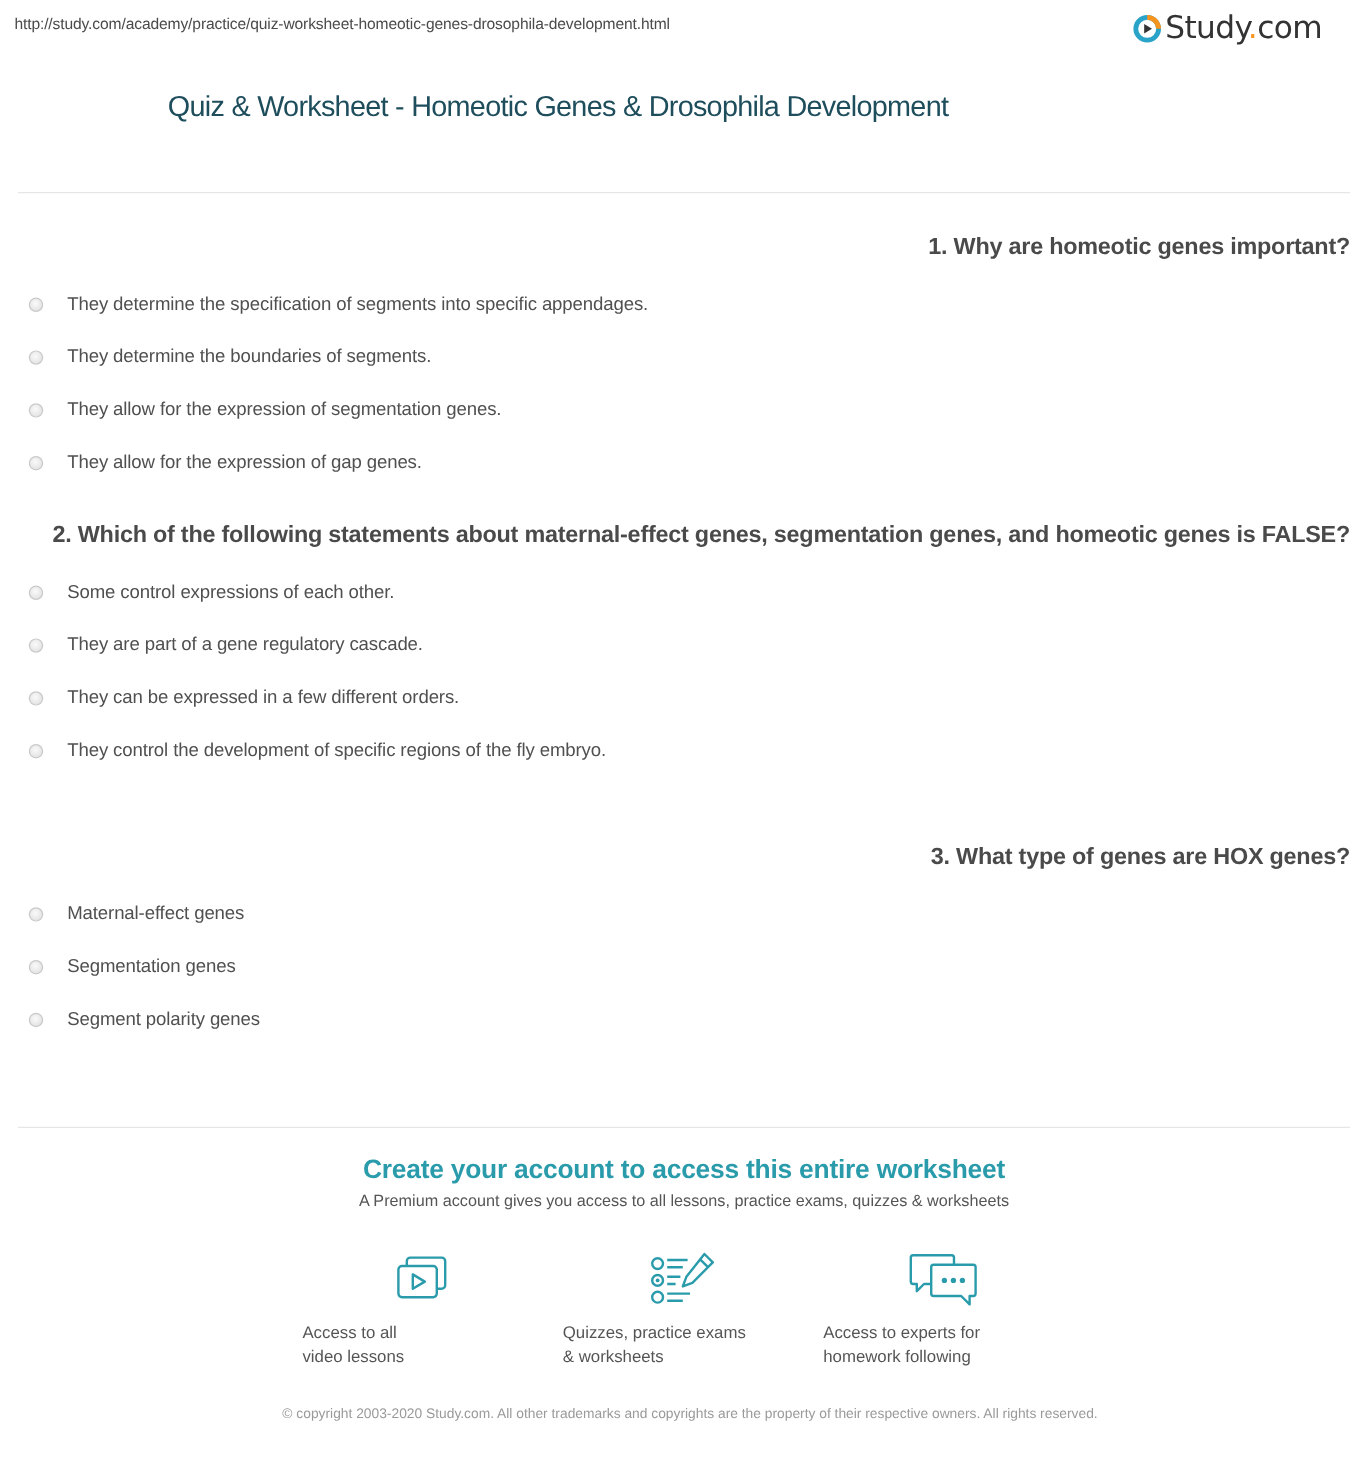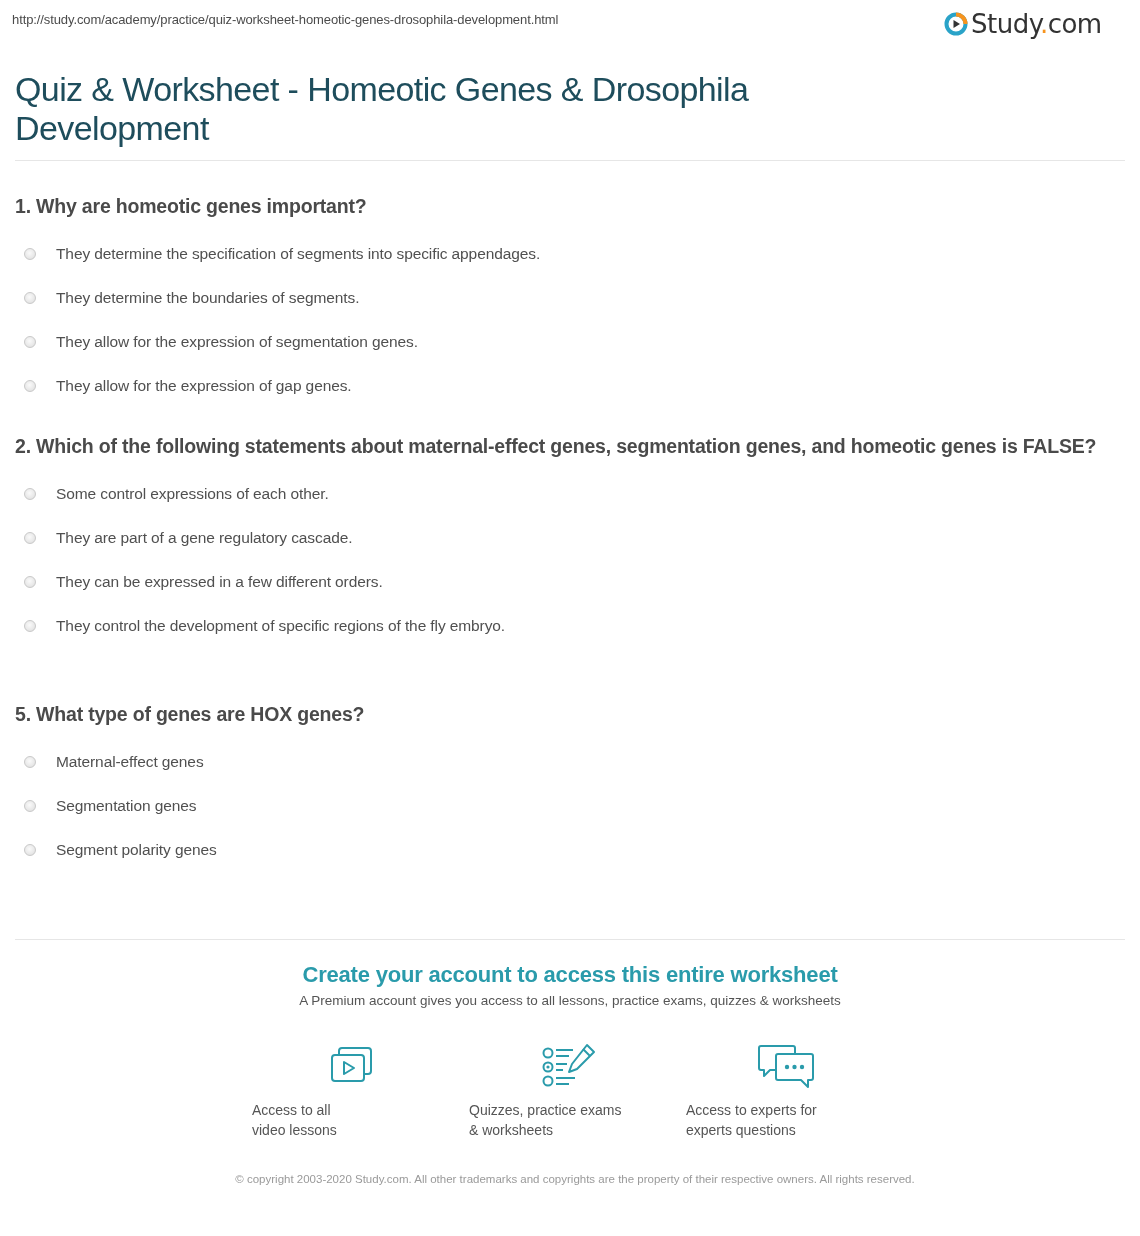--- a/index.html
+++ b/index.html
@@ -6,24 +6,24 @@
   html, body { width: 1140px; height: 1236px; background: #ffffff; }
   body { font-family: "Liberation Sans", "DejaVu Sans", sans-serif; color: #4a4a4a; position: relative; overflow: hidden; }
 
   .topbar { position: absolute; left: 0; top: 0; width: 1140px; height: 44px; }
   .url { position: absolute; left: 12px; top: 12px; font-size: 13px; color: #4b4b4b; letter-spacing: -0.1px; }
   .logo { position: absolute; left: 944px; top: 8px; height: 32px; display: flex; align-items: center; text-align: right; }
   .logo-mark { width: 24px; height: 24px; margin-right: 3px; }
   .logo-text { font-family: "DejaVu Sans", sans-serif; font-size: 26px; color: #333333; letter-spacing: -0.5px; line-height: 32px; }
   .logo-dot { color: #f7941e; }
 
-  .page-title { position: absolute; left: 15px; top: 70px; width: 900px; font-size: 34px; line-height: 39px; color: #1e4d5c; font-weight: normal; letter-spacing: -0.6px; }
+  .page-title { position: absolute; left: 15px; top: 70px; width: 900px; font-size: 24px; line-height: 39px; color: #1e4d5c; font-weight: normal; letter-spacing: -0.6px; text-align: center; }
   .rule { position: absolute; left: 15px; width: 1110px; height: 1px; background: #e6e6e6; }
 
-  .question { position: absolute; left: 15px; width: 1110px; }
+  .question { position: absolute; left: 15px; width: 1110px; text-align: right; }
   .q-text { font-size: 19.5px; line-height: 28px; font-weight: bold; color: #4a4a4a; letter-spacing: -0.2px; }
   .options { list-style: none; margin-top: 14px; }
   .option { display: flex; align-items: center; height: 44px; }
   .radio { width: 12px; height: 12px; border-radius: 50%; border: 1px solid #c9c9c9; background: radial-gradient(circle at 45% 40%, #fafafa 0%, #e8e8e8 60%, #d8d8d8 100%); margin-left: 9px; margin-right: 20px; flex: 0 0 auto; cursor: pointer; }
   .opt-label { font-size: 15.5px; color: #505050; line-height: 20px; letter-spacing: -0.1px; }
 
   .cta { position: absolute; left: 0; top: 960px; width: 1140px; text-align: center; }
   .cta-title { font-size: 22px; color: #2a9bab; font-weight: bold; line-height: 30px; letter-spacing: -0.2px; }
   .cta-sub { font-size: 13.5px; color: #555555; line-height: 20px; margin-top: 1px; }
 
@@ -90,21 +90,21 @@
         <span class="opt-label">They can be expressed in a few different orders.</span>
       </li>
     <li class="option">
         <span class="radio"></span>
         <span class="opt-label">They control the development of specific regions of the fly embryo.</span>
       </li>
   </ul>
 </div>
 
 <div class="question" style="top:700px;">
-  <div class="q-text">5. What type of genes are HOX genes?</div>
+  <div class="q-text">3. What type of genes are HOX genes?</div>
   <ul class="options" style="margin-top:12px;">
     <li class="option">
         <span class="radio"></span>
         <span class="opt-label">Maternal-effect genes</span>
       </li>
     <li class="option">
         <span class="radio"></span>
         <span class="opt-label">Segmentation genes</span>
       </li>
     <li class="option">
@@ -158,18 +158,18 @@
   <div class="feature" style="left:686px;">
     <svg class="feature-icon" viewBox="0 0 60 50">
       <path d="M5 4 H37 a2 2 0 0 1 2 2 V26 a2 2 0 0 1 -2 2 H14 L8 34 V28 H5 a2 2 0 0 1 -2 -2 V6 a2 2 0 0 1 2 -2 Z" fill="#fff" stroke="#2a9bab" stroke-width="2" stroke-linejoin="round"></path>
       <path d="M22 12 H55 a2 2 0 0 1 2 2 V36 a2 2 0 0 1 -2 2 H52 V45 L45 38 H22 a2 2 0 0 1 -2 -2 V14 a2 2 0 0 1 2 -2 Z" fill="#fff" stroke="#2a9bab" stroke-width="2" stroke-linejoin="round"></path>
       <circle cx="31" cy="25" r="2.2" fill="#2a9bab"></circle>
       <circle cx="38.5" cy="25" r="2.2" fill="#2a9bab"></circle>
       <circle cx="46" cy="25" r="2.2" fill="#2a9bab"></circle>
     </svg>
     <div class="feature-label">
       <div>Access to experts for</div>
-      <div>experts questions</div>
+      <div>homework following</div>
     </div>
   </div>
 </div>
 
 <div class="footer">© copyright 2003-2020 Study.com. All other trademarks and copyrights are the property of their respective owners. All rights reserved.</div>
 
 </body></html>

